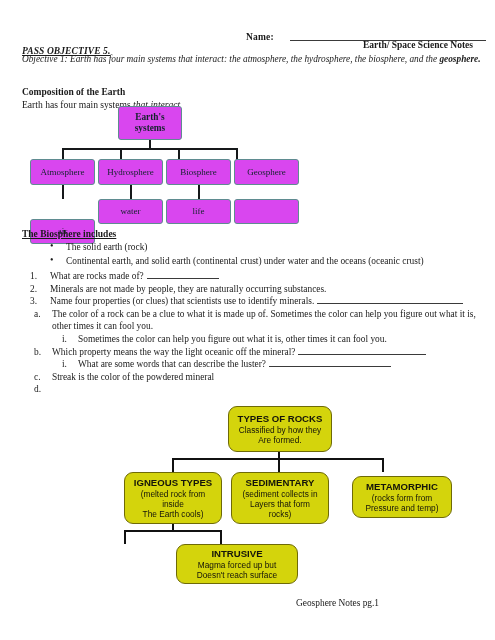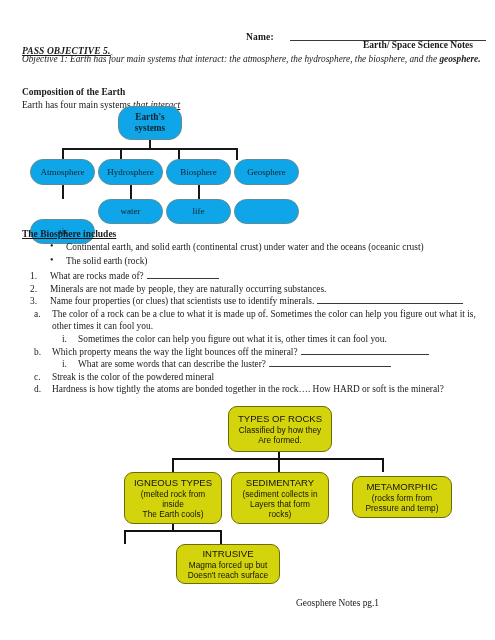--- a/index.html
+++ b/index.html
@@ -24,22 +24,22 @@
   .objective{position:absolute;left:22px;top:53px;width:462px;
              font-size:9.3px;font-style:italic;line-height:13.2px;}
   .objective b{font-weight:bold;}
 
   .comp-head{position:absolute;left:22px;top:87px;font-size:9.5px;font-weight:bold;}
   .comp-sub{position:absolute;left:22px;top:99px;font-size:9.6px;}
   .u{text-decoration:underline;font-style:italic;}
 
   
   .diagram{position:absolute;left:0;top:104px;width:330px;height:124px;}
-  .bbox{position:absolute;background:#0ea5e9;border:1px solid #5f8c90;
-        border-radius:13px;box-sizing:border-box;
+  .bbox{position:absolute;background:#d946ef;border:1px solid #5f8c90;
+        border-radius:3px;box-sizing:border-box;
         display:flex;align-items:center;justify-content:center;text-align:center;
         font-size:9px;line-height:11px;color:#12232b;}
   .bbox.root{font-weight:bold;font-size:9.3px;}
   .ln{position:absolute;background:#16181a;}
 
   
   .bio-head{position:absolute;left:22px;top:229px;font-size:9.5px;font-weight:bold;
             text-decoration:underline;text-align:center;}
   .bullets{position:absolute;left:22px;top:240px;width:462px;margin:0;padding:0;
            list-style:none;font-size:9.4px;line-height:14px;}
@@ -62,21 +62,21 @@
   .b-long{width:128px;}
   .b-xl{width:146px;}
 
   
   .rocks{position:absolute;left:0;top:400px;width:495px;height:200px;}
   .ybox{position:absolute;background:#d4d40c;border:1.6px solid #6e6a07;
         border-radius:9px;box-sizing:border-box;
         display:flex;flex-direction:column;align-items:center;justify-content:center;
         text-align:center;color:#14140a;
         font-family:"Liberation Sans","DejaVu Sans",sans-serif;}
-  .ybox .t{font-weight:normal;font-size:9.6px;line-height:11.5px;}
+  .ybox .t{font-weight:bold;font-size:9.6px;line-height:11.5px;}
   .ybox .d{font-size:8.3px;line-height:10px;}
   .yln{position:absolute;background:#111;}
 
   
   .footer{position:absolute;left:296px;top:598px;font-size:9.4px;}
 </style>
 </head>
 <body>
 
 <div class="page">
@@ -140,22 +140,22 @@
     <div class="bbox" style="left:98px;top:95px;width:65px;height:25px;">
       <span>water</span>
     </div>
     <div class="bbox" style="left:234px;top:95px;width:65px;height:25px;">
       <span></span>
     </div>
   </div>
 
   <div class="bio-head">The Biosphere includes</div>
   <ul class="bullets">
+    <li>The solid earth (rock)</li>
     <li>Continental earth, and solid earth (continental crust) under water and the oceans (oceanic crust)</li>
-    <li>The solid earth (rock)</li>
   </ul>
 
   <div class="qlist">
 
     <div class="q">
       <span class="mk">1.</span>
       <span>What are rocks made of?</span><span class="blank b-short"></span>
     </div>
 
     <div class="q">
@@ -173,36 +173,35 @@
       <span>The color of a rock can be a clue to what it is made up of. Sometimes the color can help you figure out what it is, other times it can fool you.</span>
     </div>
 
     <div class="sub2">
       <span class="mk">i.</span>
       <span>Sometimes the color can help you figure out what it is, other times it can fool you.</span>
     </div>
 
     <div class="sub">
       <span class="mk">b.</span>
-      <span>Which property means the way the light bounces off the mineral?</span><span class="blank b-long"></span>
+      <span>Which property means the way the light oceanic off the mineral?</span><span class="blank b-long"></span>
     </div>
 
     <div class="sub2">
       <span class="mk">i.</span>
       <span>What are some words that can describe the luster?</span><span class="blank b-mid"></span>
     </div>
 
     <div class="sub">
       <span class="mk">c.</span>
       <span>Streak is the color of the powdered mineral</span>
     </div>
 
     <div class="sub">
       <span class="mk">d.</span>
-      <span>Hardness is how tightly the atoms are bonded together in the rock…. How HARD or soft is the mineral?</span>
     </div>
   </div>
 
   <div class="rocks">
 
     <div class="ybox" style="left:228px;top:6px;width:104px;height:46px;">
       <span class="t">TYPES OF ROCKS</span>
       <span class="d">Classified by how they</span>
       <span class="d">Are formed.</span>
     </div>
@@ -234,21 +233,21 @@
       <span class="d">(rocks form from</span>
       <span class="d">Pressure and temp)</span>
     </div>
 
     <div class="yln" style="left:172px;top:124px;width:2.4px;height:8px;"></div>
     <div class="yln" style="left:124px;top:130px;width:98px;height:2.4px;"></div>
     <div class="yln" style="left:124px;top:130px;width:2.4px;height:14px;"></div>
     <div class="yln" style="left:220px;top:130px;width:2.4px;height:14px;"></div>
 
 
-    <div class="ybox" style="left:176px;top:144px;width:104px;height:40px;">
+    <div class="ybox" style="left:176px;top:144px;width:122px;height:40px;">
       <span class="t">INTRUSIVE</span>
       <span class="d">Magma forced up but</span>
       <span class="d">Doesn't reach surface</span>
     </div>
   </div>
 
   <div class="footer">Geosphere Notes pg.1</div>
 </div>
 
 </body></html>

